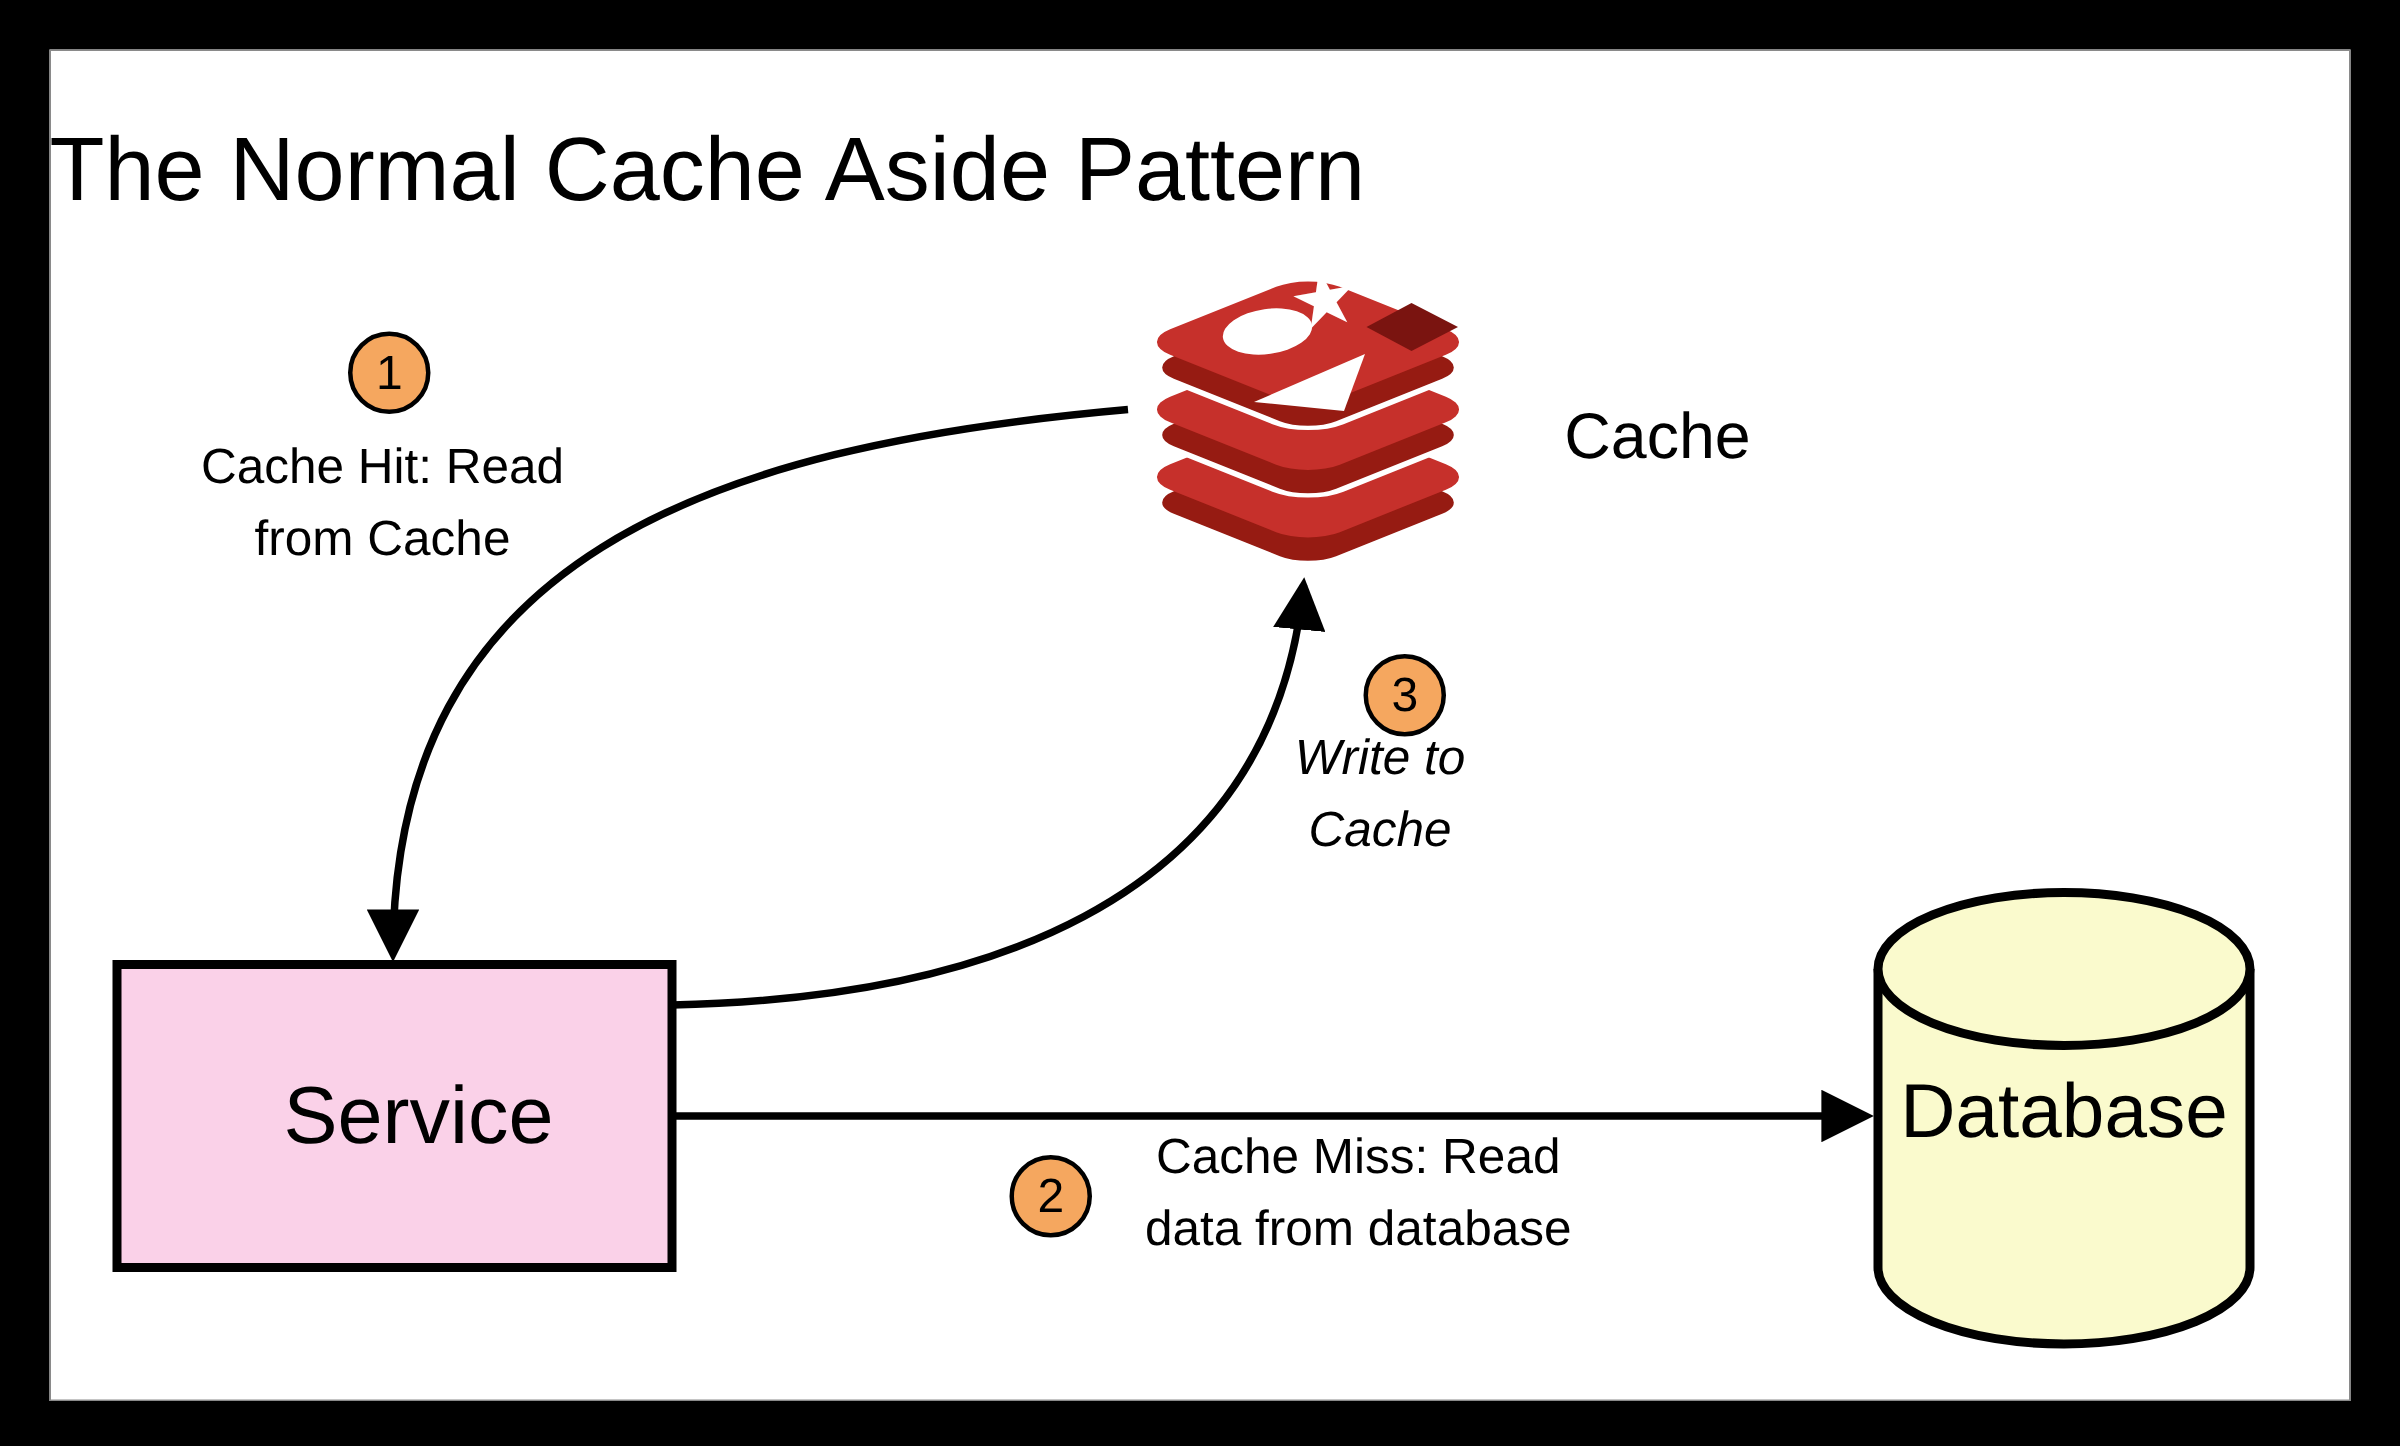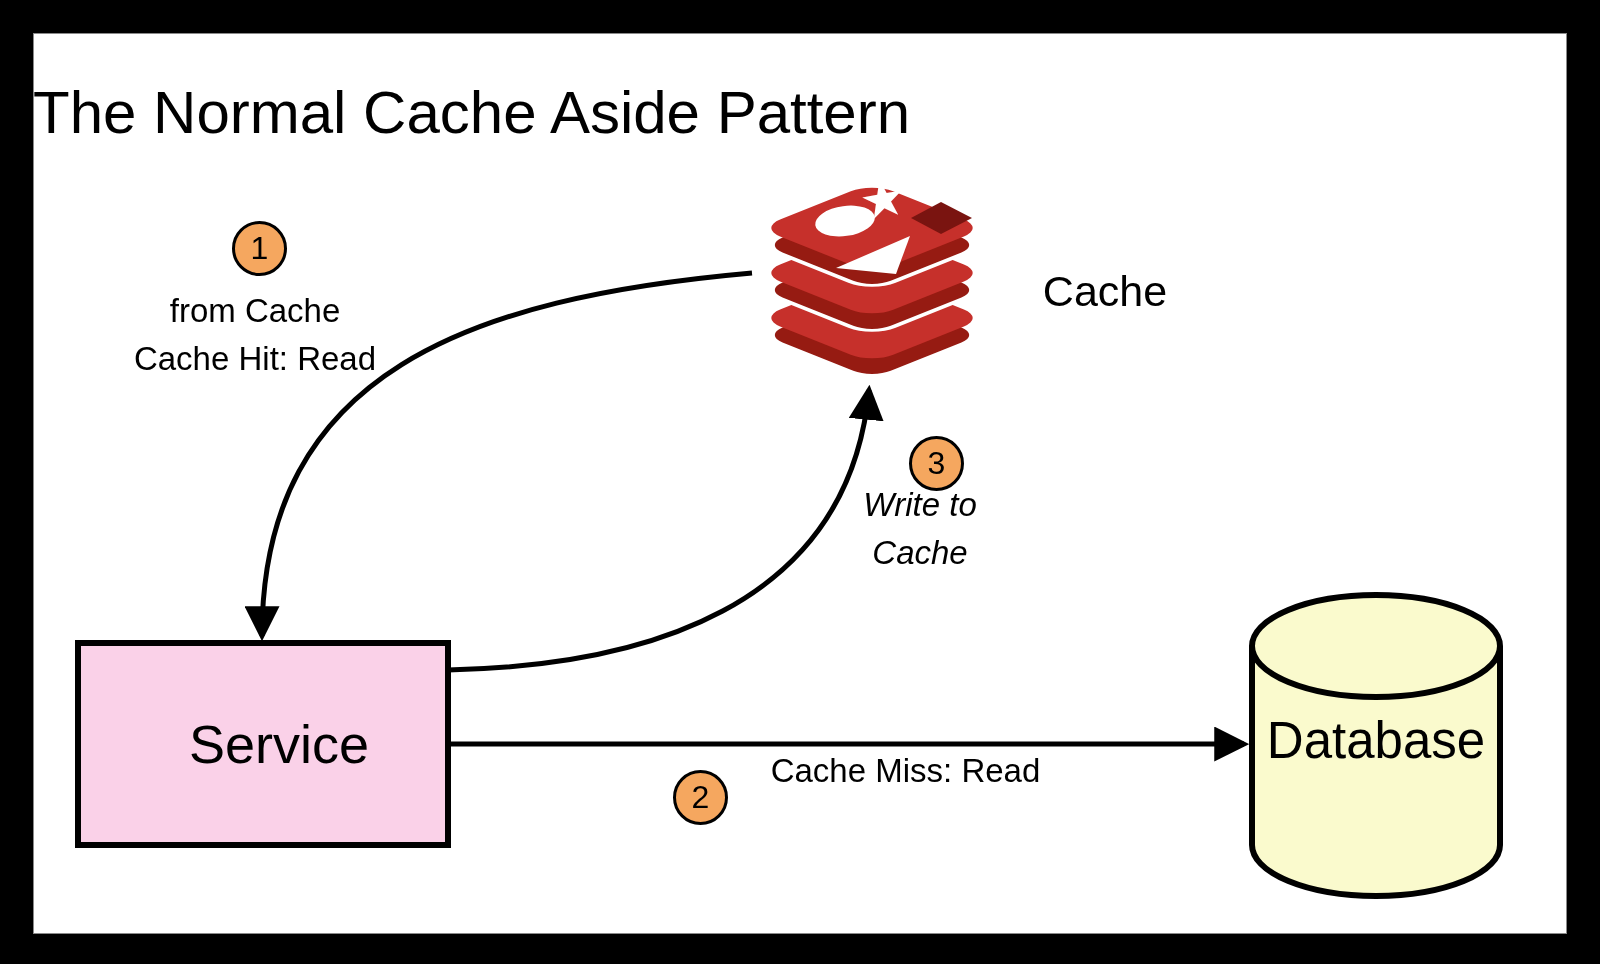--- a/index.html
+++ b/index.html
@@ -109,29 +109,30 @@
 <div class="overlay diagram-title">The Normal Cache Aside Pattern</div>
 
 <div class="node-label" id="service-label">Service</div>
 <div class="node-label" id="database-label">Database</div>
 <div class="node-label" id="cache-label">Cache</div>
 
 <div class="step-circle" id="step1-circle">
   <span>1</span>
 </div>
 <div class="step-label" id="step1-label">
+  <div>Cache Hit: Read</div>
   <div>from Cache</div>
-  <div>Cache Hit: Read</div>
 </div>
 
 <div class="step-circle" id="step2-circle">
   <span>2</span>
 </div>
 <div class="step-label" id="step2-label">
   <div>Cache Miss: Read</div>
+  <div>data from database</div>
 </div>
 
 <div class="step-circle" id="step3-circle">
   <span>3</span>
 </div>
 <div class="step-label" id="step3-label">
   <div>Write to</div>
   <div>Cache</div>
 </div>
 

